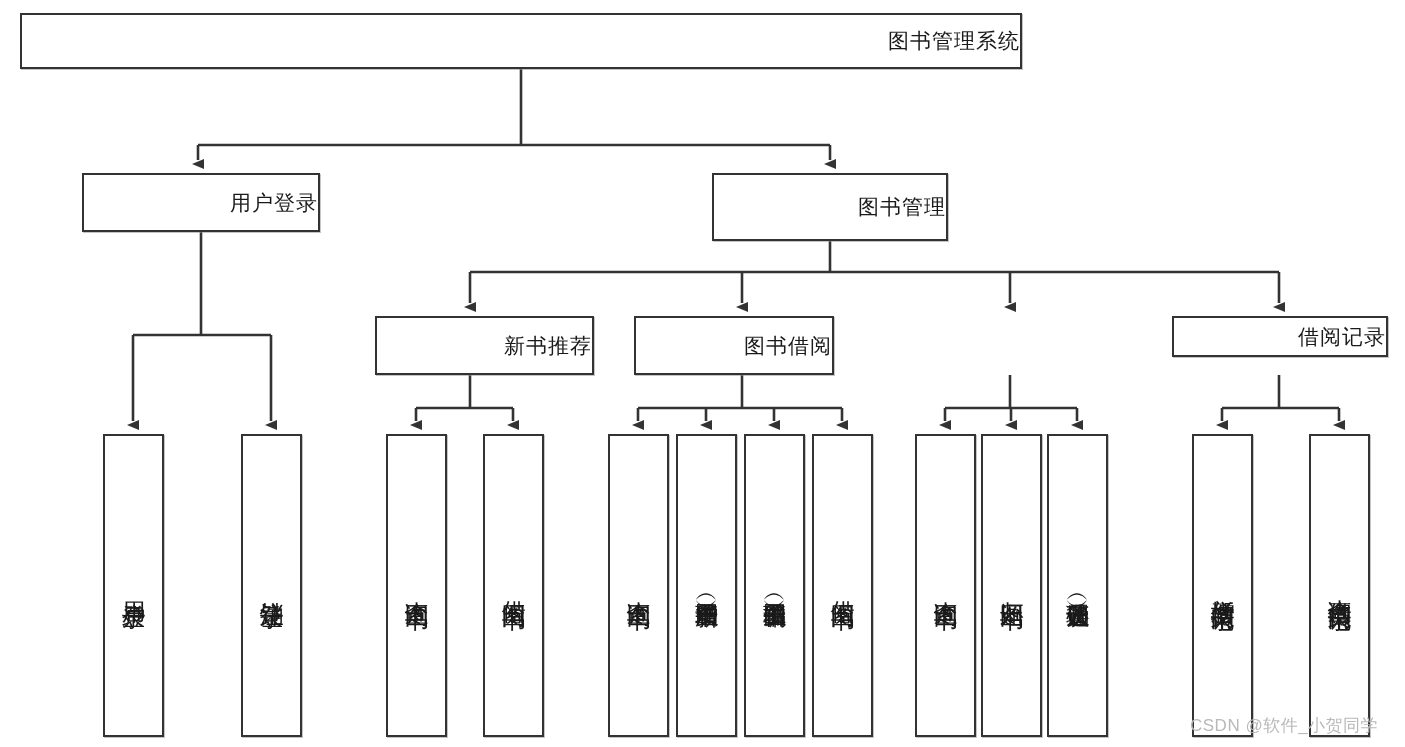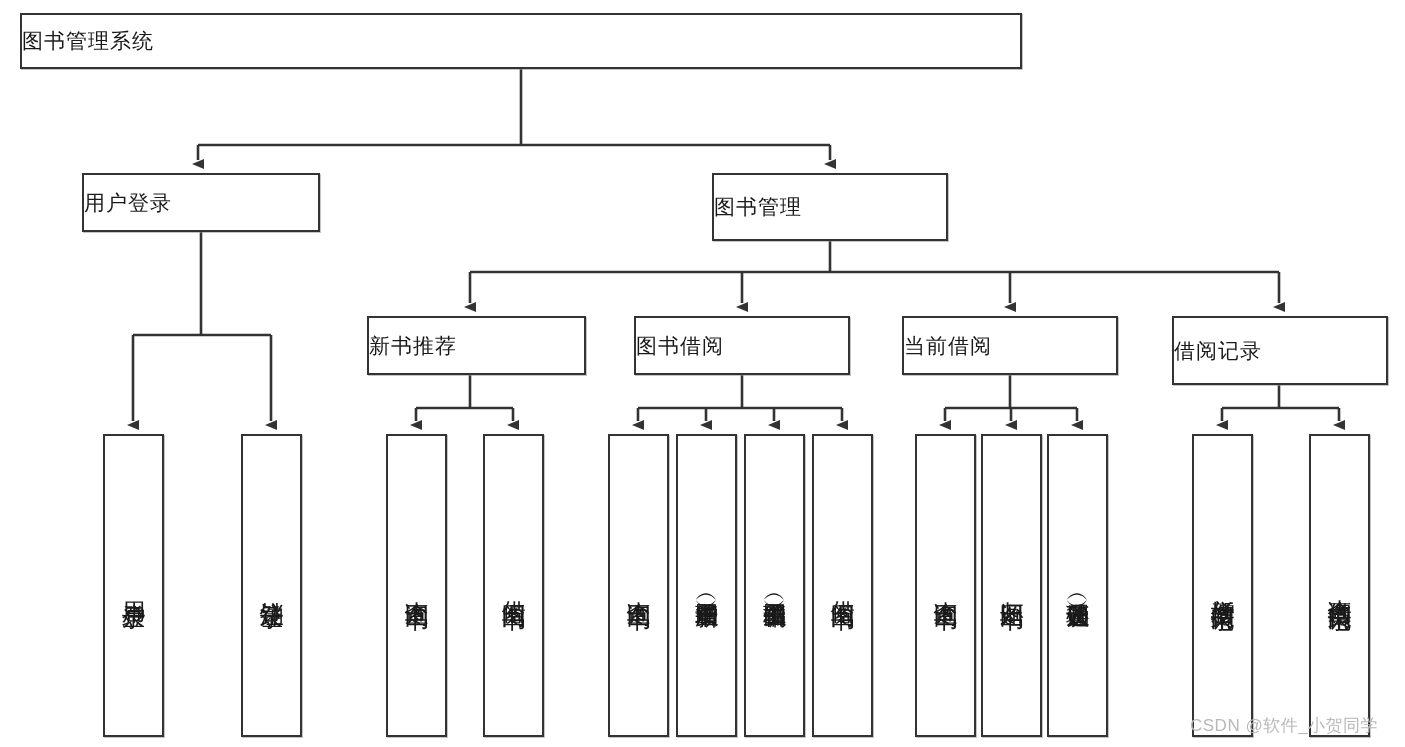--- a/index.html
+++ b/index.html
@@ -25,21 +25,21 @@
     height: 747px;
     pointer-events: none;
   }
   .node {
     position: absolute;
     box-sizing: border-box;
     border: 2px solid #333333;
     background: #ffffff;
     display: flex;
     align-items: center;
-    justify-content: flex-start;
+    justify-content: flex-end;
     color: #1a1a1a;
     box-shadow: 1px 1px 0 rgba(150,150,150,0.55);
   }
   .node-h {
     font-size: 21px;
     letter-spacing: 1px;
     white-space: nowrap;
   }
   .node-v {
     writing-mode: vertical-rl;
@@ -123,30 +123,27 @@
     <span>图书管理系统</span>
   </div>
 
   <div class="node node-h" style="left:82px; top:173px; width:238px; height:59px;">
     <span>用户登录</span>
   </div>
   <div class="node node-h" style="left:712px; top:173px; width:236px; height:68px;">
     <span>图书管理</span>
   </div>
 
-  <div class="node node-h" style="left:367px; top:316px; width:219px; height:59px;">
+  <div class="node node-h" style="left:375px; top:316px; width:219px; height:59px;">
     <span>新书推荐</span>
   </div>
-  <div class="node node-h" style="left:634px; top:316px; width:216px; height:59px;">
+  <div class="node node-h" style="left:634px; top:316px; width:200px; height:59px;">
     <span>图书借阅</span>
   </div>
-  <div class="node node-h" style="left:902px; top:316px; width:216px; height:59px;">
-    <span>当前借阅</span>
-  </div>
-  <div class="node node-h" style="left:1172px; top:316px; width:216px; height:69px;">
+  <div class="node node-h" style="left:1172px; top:316px; width:216px; height:41px;">
     <span>借阅记录</span>
   </div>
 
   <div class="node node-v" style="left:103px; top:434px; width:61px; height:303px;">
     <span>用户登录</span>
   </div>
   <div class="node node-v" style="left:241px; top:434px; width:61px; height:303px;">
     <span>注销登录</span>
   </div>
   <div class="node node-v" style="left:386px; top:434px; width:61px; height:303px;">

